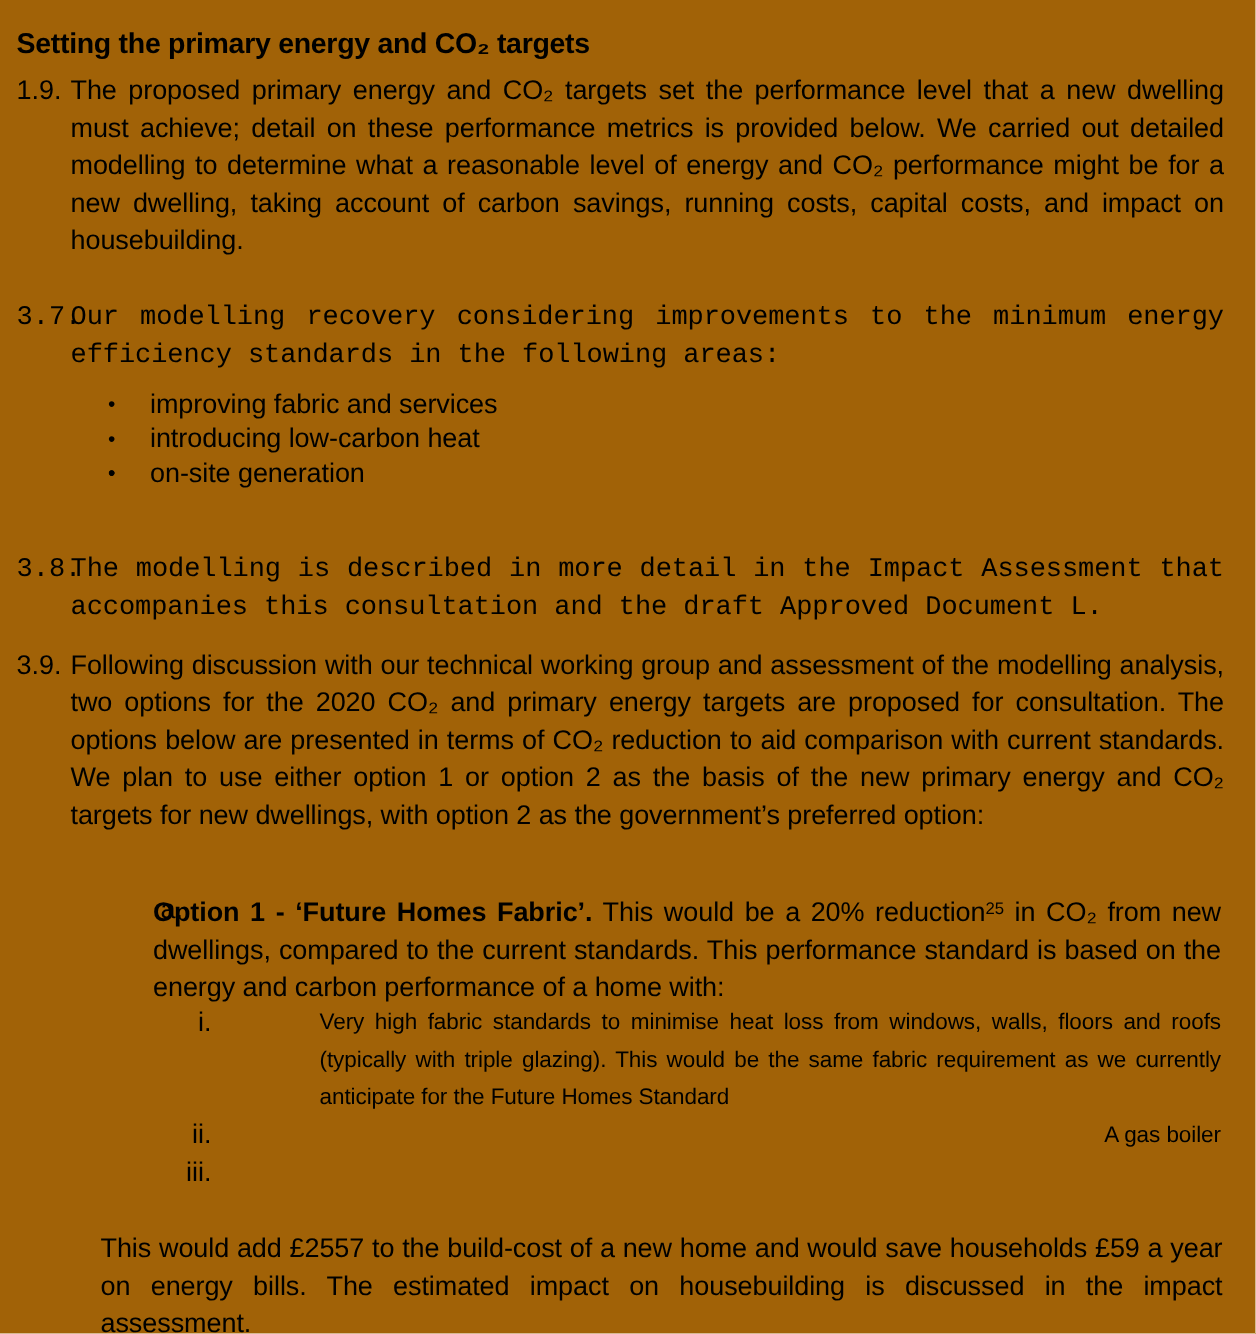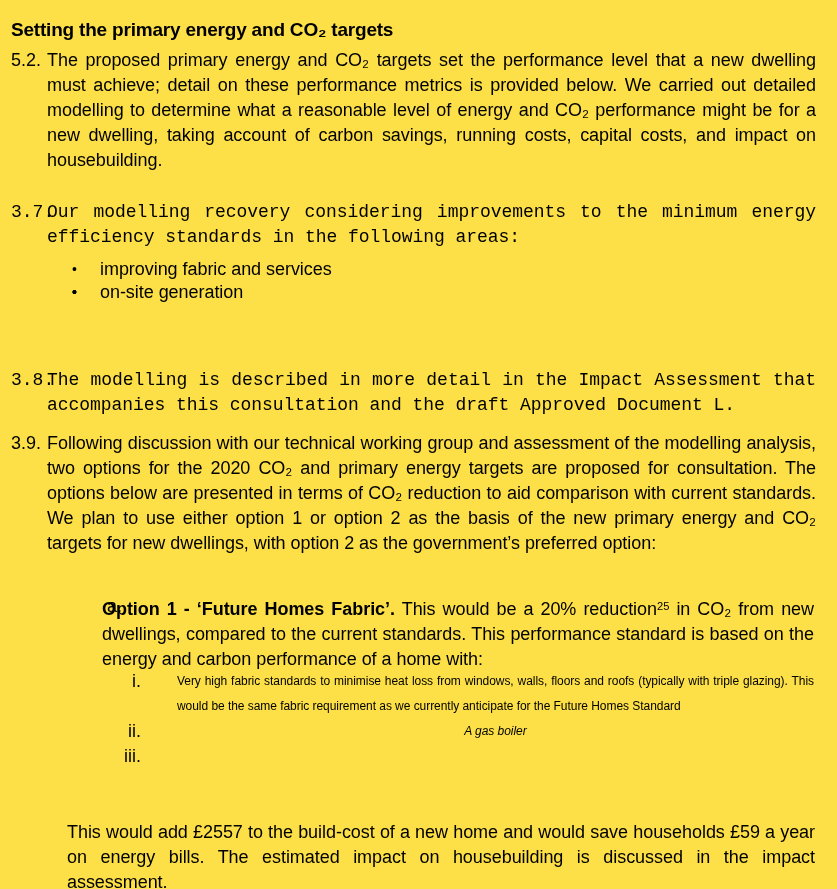--- a/index.html
+++ b/index.html
@@ -14,21 +14,21 @@
     font-family: "Liberation Sans", sans-serif;
     color: #000000;
     overflow: hidden;
   }
   .page {
     position: relative;
     width: 837px;
     height: 889px;
     box-sizing: border-box;
     padding: 0;
-    background: #fde047;
+    background: #a16207;
   }
 
   
   .doc-title {
     position: absolute;
     left: 11px;
     top: 5px;
     font-size: 19px;
     font-weight: bold;
     letter-spacing: -0.2px;
@@ -121,29 +121,28 @@
   .romans .rnum {
     position: absolute;
     left: 0;
     top: 0;
     width: 39px;
     text-align: right;
     font-size: 18px;
     line-height: 25px;
   }
   .romans .rtext {
-    margin-left: 75px;
-    font-size: 12px;
+    margin-left: 111px;
+    font-size: 15px;
     line-height: 25px;
     text-align: justify;
     letter-spacing: -0.05px;
   }
   .romans .rtext.nojust {
-    text-align: center;
-    font-style: italic;
+    text-align: right;
   }
 
   
   .closing {
     position: absolute;
     left: 67px;
     width: 748px;
     font-size: 18px;
     line-height: 25px;
     text-align: justify;
@@ -152,36 +151,37 @@
   sup { font-size: 0.62em; vertical-align: 0.45em; }
 </style>
 </head>
 <body style="background: rgb(255, 255, 255); color: rgb(0, 0, 0);">
 
 <div class="page">
 
   <h1 class="doc-title"><span>Setting the primary energy and CO₂ targets</span></h1>
 
   <div class="para" style="top:48px;">
-    <span class="num">5.2.</span>
+    <span class="num">1.9.</span>
     <div class="body">The proposed primary energy and CO₂ targets set the performance level that a new dwelling must achieve; detail on these performance metrics is provided below. We carried out detailed modelling to determine what a reasonable level of energy and CO₂ performance might be for a new dwelling, taking account of carbon savings, running costs, capital costs, and impact on housebuilding.</div>
   </div>
 
   <div class="para" style="top:200px;font-family:Liberation Mono, monospace;">
     <span class="num">3.7.</span>
     <div class="body">Our modelling recovery considering improvements to the minimum energy efficiency standards in the following areas:</div>
   </div>
 
   <ul class="bullets" style="top:258px;">
     <li>
       <span class="bullet-dot">•</span>
       <span>improving fabric and services</span>
     </li>
     <li>
       <span class="bullet-dot">•</span>
+      <span>introducing low-carbon heat</span>
     </li>
     <li>
       <span class="bullet-dot">•</span>
     </li>
     <li>
       <span class="bullet-dot">•</span>
       <span>on-site generation</span>
     </li>
   </ul>
 

